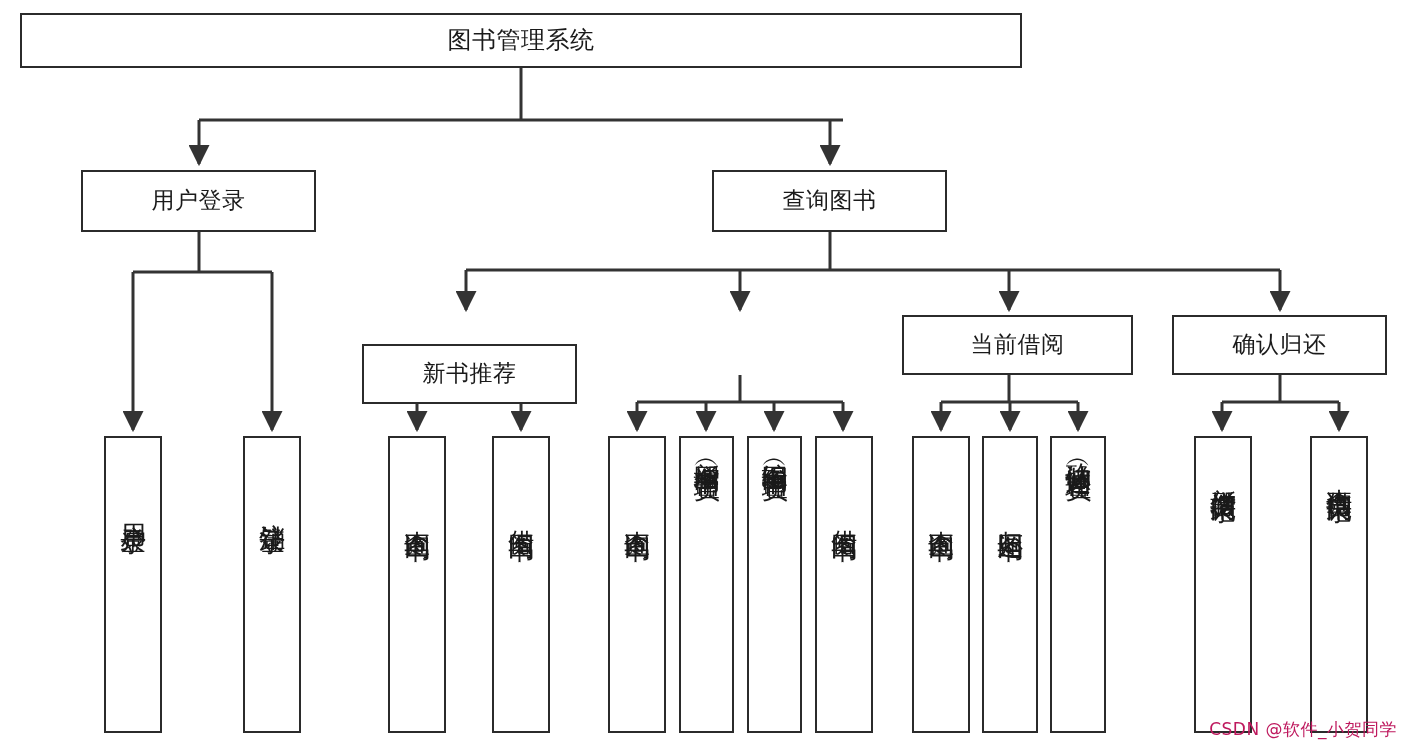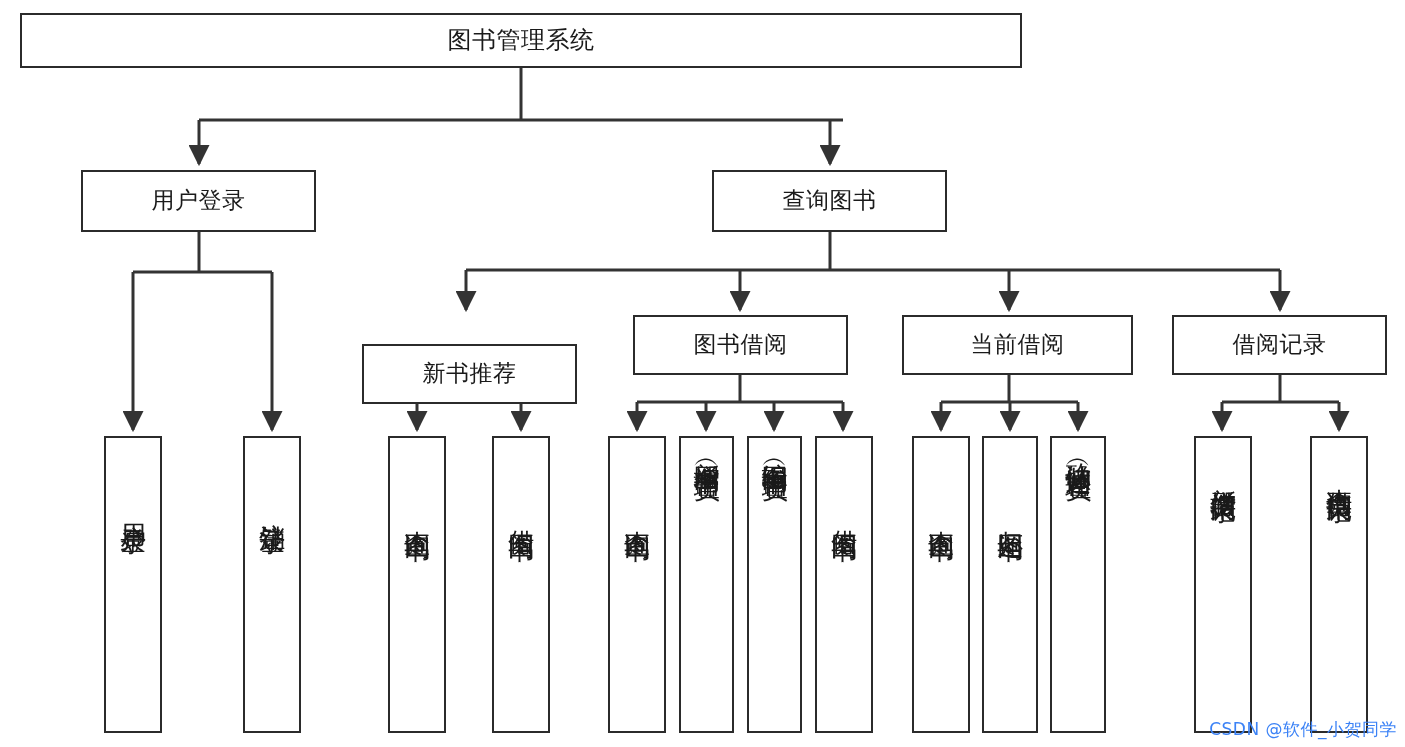--- a/index.html
+++ b/index.html
@@ -63,21 +63,21 @@
     font-size: 26px;
     line-height: 1.05;
     letter-spacing: 2px;
     margin: 0 auto;
   }
   .watermark {
     position: absolute;
     right: 8px;
     bottom: 6px;
     font-size: 17px;
-    color: #3b82f6;
+    color: #be185d;
     letter-spacing: 0.5px;
     z-index: 5;
     white-space: nowrap;
   }
 </style>
 </head>
 <body>
 
 <div id="canvas">
 
@@ -139,28 +139,25 @@
   <div class="node h" style="left:81px; top:170px; width:235px; height:62px;">
     <span class="label">用户登录</span>
   </div>
   <div class="node h" style="left:712px; top:170px; width:235px; height:62px;">
     <span class="label">查询图书</span>
   </div>
 
   <div class="node h" style="left:362px; top:315px; width:215px; height:60px;margin-top:29px;">
     <span class="label">新书推荐</span>
   </div>
-  <div class="node h" style="left:633px; top:315px; width:215px; height:60px;">
-    <span class="label">图书借阅</span>
-  </div>
   <div class="node h" style="left:902px; top:315px; width:231px; height:60px;">
     <span class="label">当前借阅</span>
   </div>
   <div class="node h" style="left:1172px; top:315px; width:215px; height:60px;">
-    <span class="label">借阅记录</span>
+    <span class="label">确认归还</span>
   </div>
 
   <div class="node v" style="left:104px; top:436px; width:58px; height:297px; padding-top:65px;">
     <span class="label">用户登录</span>
   </div>
   <div class="node v" style="left:243px; top:436px; width:58px; height:297px; padding-top:65px;">
     <span class="label">注销登录</span>
   </div>
 
   <div class="node v" style="left:388px; top:436px; width:58px; height:297px; padding-top:72px;">

